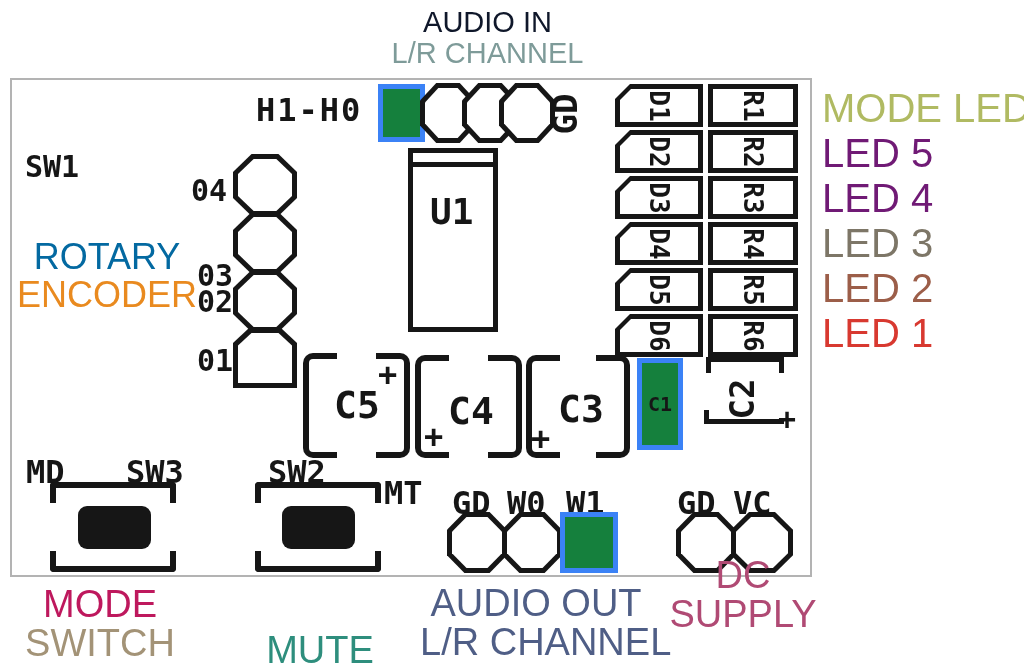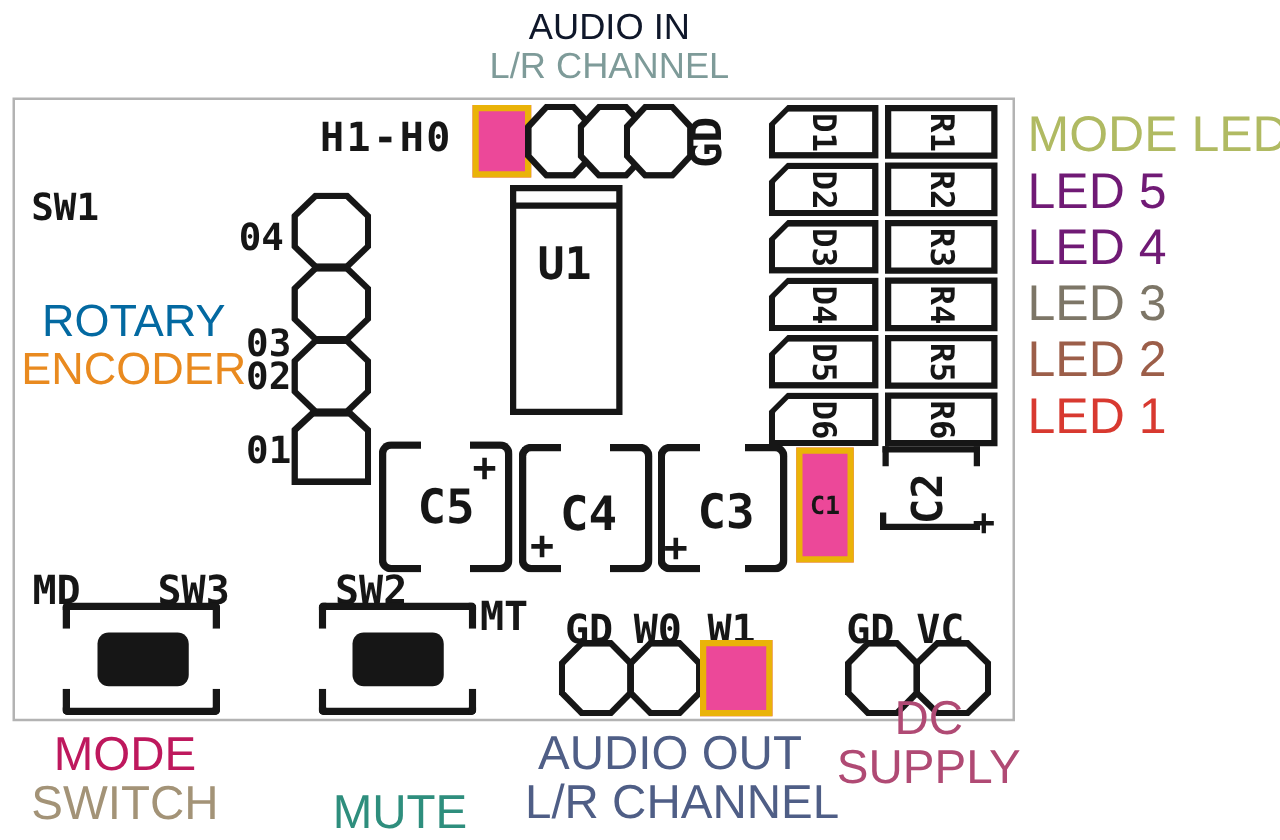--- a/index.html
+++ b/index.html
@@ -35,21 +35,21 @@
   
   .oct {
     background: #161616;
     clip-path: polygon(29% 0,71% 0,100% 29%,100% 71%,71% 100%,29% 100%,0 71%,0 29%);
   }
   .oct::after {
     content:""; position:absolute; inset:5px; background:#fff;
     clip-path: polygon(29% 0,71% 0,100% 29%,100% 71%,71% 100%,29% 100%,0 71%,0 29%);
   }
   
-  .sqpad { border: 5px solid #eab308; background:#ec4899; }
+  .sqpad { border: 5px solid #3b82f6; background:#15803d; }
   
   .champad {
     background:#161616;
     clip-path: polygon(25% 0,75% 0,100% 25%,100% 100%,0 100%,0 25%);
   }
   .champad::after {
     content:""; position:absolute; inset:5px; background:#fff;
     clip-path: polygon(25% 0,75% 0,100% 25%,100% 100%,0 100%,0 25%);
   }
 

